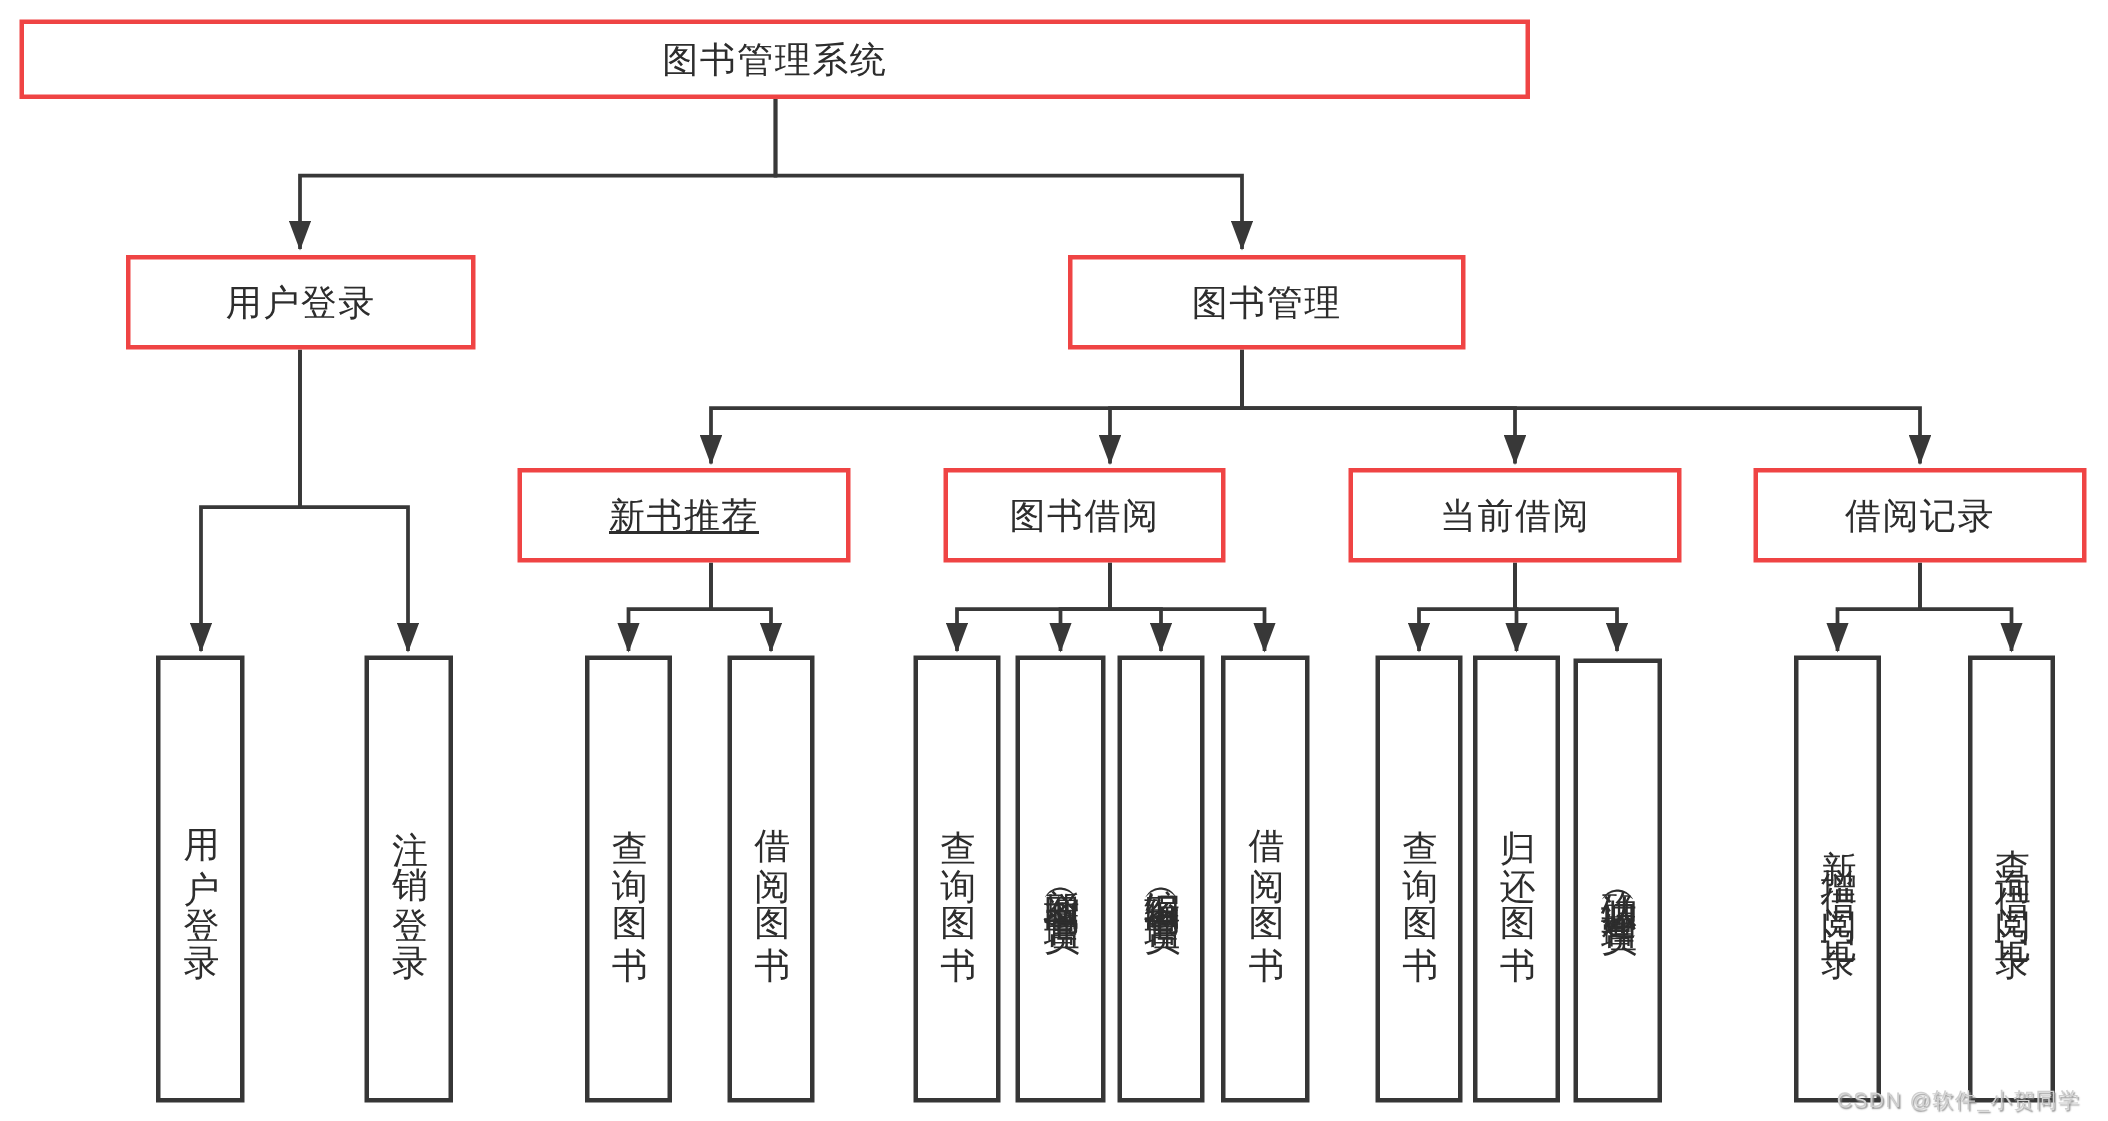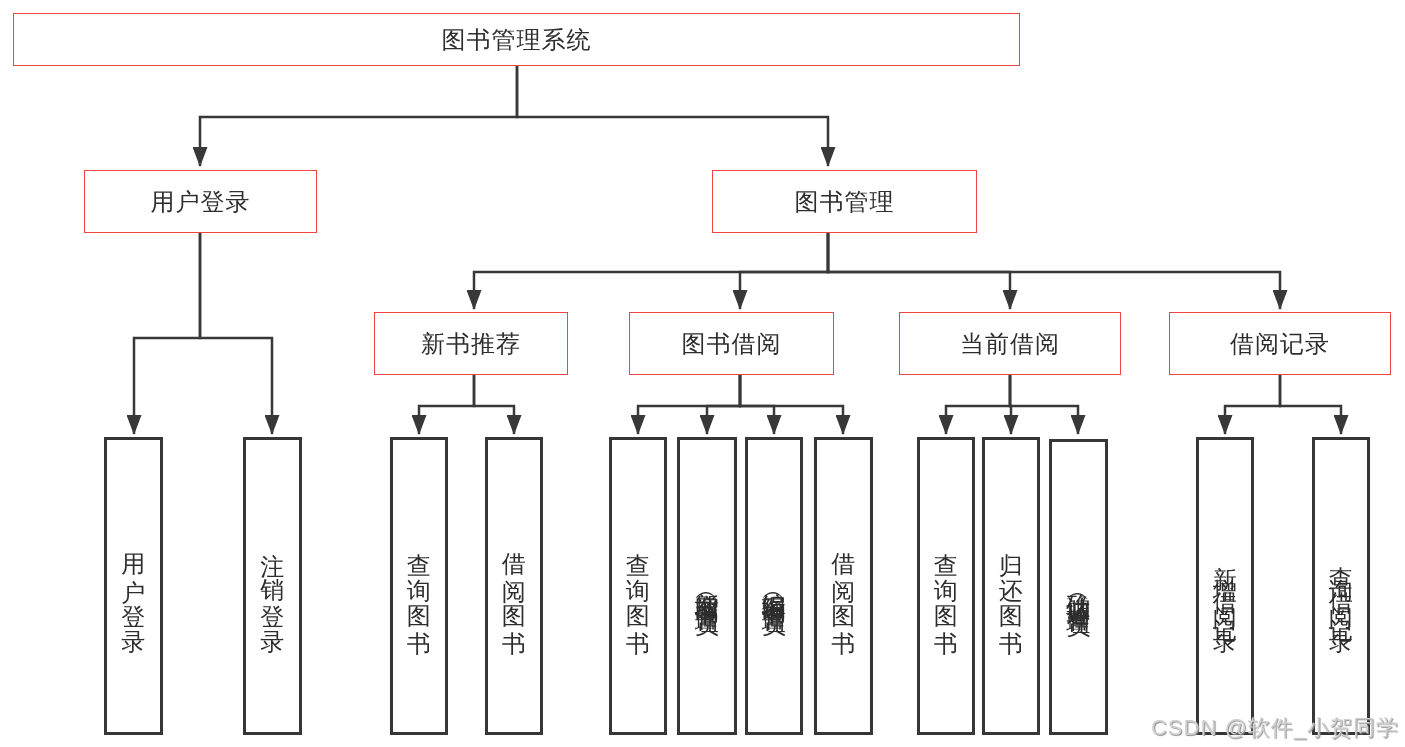--- a/index.html
+++ b/index.html
@@ -19,21 +19,21 @@
   #wires {
     position: absolute;
     left: 0;
     top: 0;
     z-index: 1;
   }
   .node {
     position: absolute;
     box-sizing: border-box;
     background: #ffffff;
-    border: 1px solid #ef4444;
+    border: 3px solid #ef4444;
     display: flex;
     align-items: center;
     justify-content: center;
     font-size: 24px;
     letter-spacing: 1px;
     z-index: 2;
     white-space: nowrap;
   }
   .leaf {
     position: absolute;
@@ -49,24 +49,24 @@
   .leaf .vtext {
     writing-mode: vertical-lr;
     text-orientation: mixed;
     line-height: 1.15;
   }
   .sp-wide  .vtext { letter-spacing: 26px; }
   .sp-mid   .vtext { letter-spacing: 13px; }
   .sp-tight .vtext { letter-spacing: 3px;  }
   #watermark {
     position: absolute;
-    right: 6px;
+    right: 18px;
     bottom: 4px;
     z-index: 5;
-    font-size: 22px;
+    font-size: 14px;
     color: #cfcfcf;
     letter-spacing: 1px;
     text-shadow: 1px 1px 1px #909090;
     white-space: nowrap;
   }
 </style>
 </head>
 <body>
 
 <div id="canvas">
@@ -111,24 +111,24 @@
     <span>图书管理系统</span>
   </div>
 
   <div class="node" style="left:84px; top:170px; width:233px; height:63px;">
     <span>用户登录</span>
   </div>
   <div class="node" style="left:712px; top:170px; width:265px; height:63px;">
     <span>图书管理</span>
   </div>
 
-  <div class="node" style="left:374px; top:312px; width:194px; height:63px;">
+  <div class="node" style="left:345px; top:312px; width:222px; height:63px;text-decoration:underline;">
     <span>新书推荐</span>
   </div>
-  <div class="node" style="left:629px; top:312px; width:205px; height:63px;">
+  <div class="node" style="left:629px; top:312px; width:188px; height:63px;">
     <span>图书借阅</span>
   </div>
   <div class="node" style="left:899px; top:312px; width:222px; height:63px;font-family:Liberation Serif, serif;">
     <span>当前借阅</span>
   </div>
   <div class="node" style="left:1169px; top:312px; width:222px; height:63px;justify-content:center;">
     <span>借阅记录</span>
   </div>
 
   <div class="leaf sp-wide" style="left:104px; top:437px; width:59px; height:298px;">

